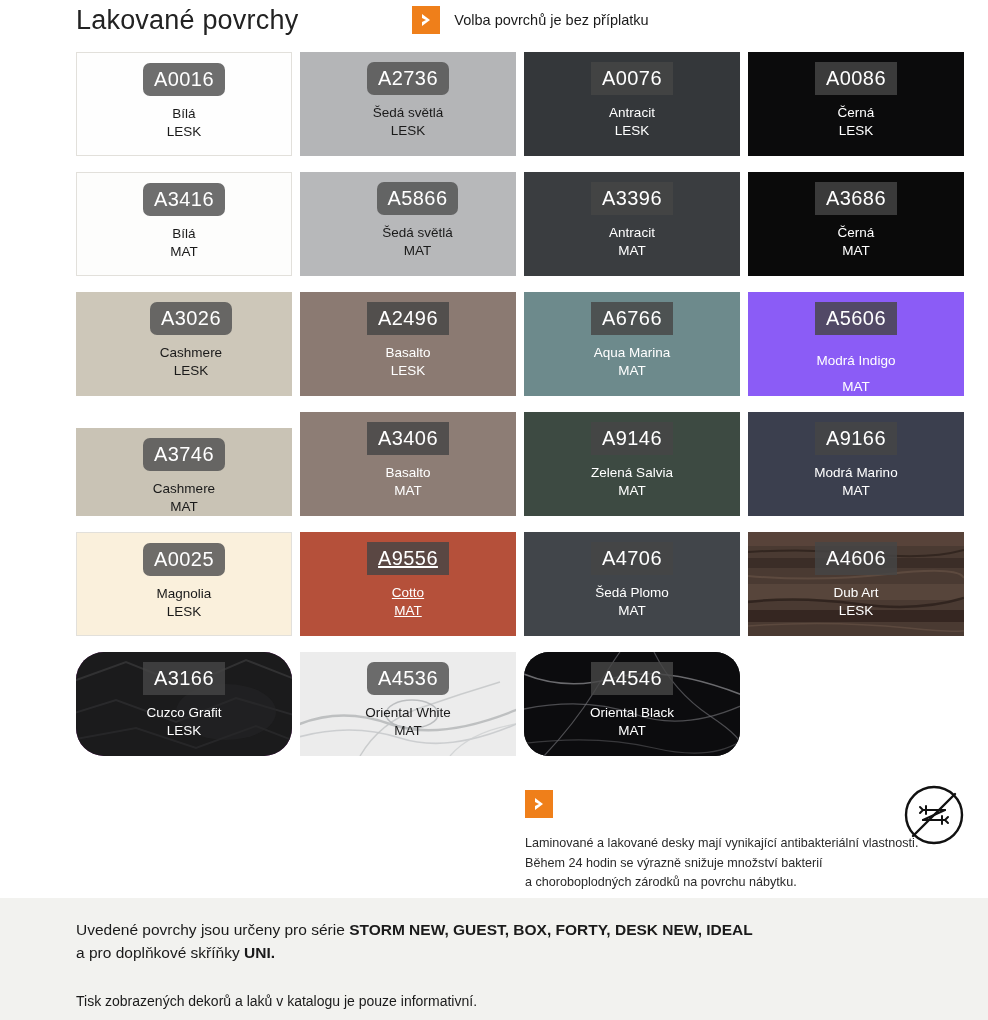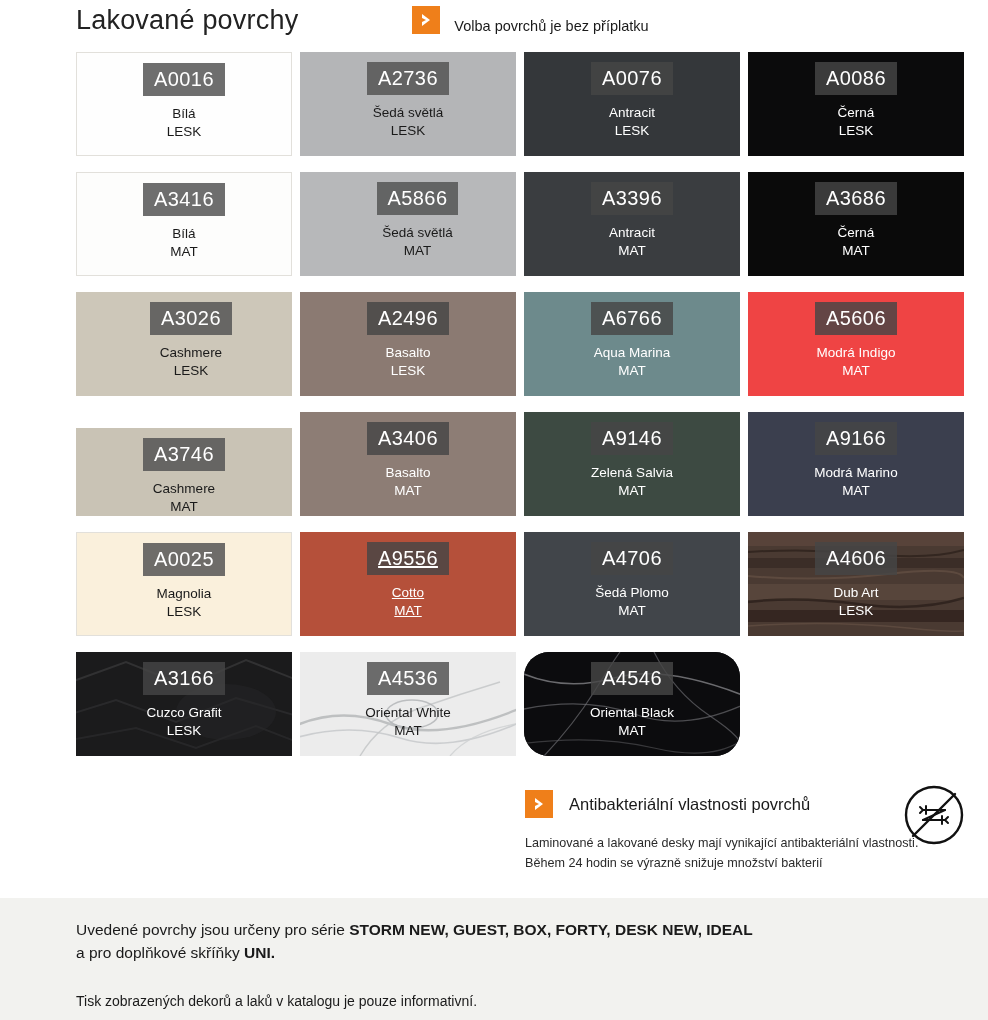--- a/index.html
+++ b/index.html
@@ -22,21 +22,21 @@
     display: flex; align-items: center;
   }
   .title {
     font-size: 27px;
     font-weight: 400;
     color: #222;
     letter-spacing: .2px;
     line-height: 1;
   }
   .note-flag {
-    display: flex; align-items: flex-end;
+    display: flex; align-items: center;
     margin-left: 114px;
   }
   .flag-box {
     width: 28px; height: 28px;
     background: #ef7f1a;
     display: flex; align-items: center; justify-content: center;
   }
   .flag-box svg { display: block; }
   .note-text {
     margin-left: 14px;
@@ -65,21 +65,21 @@
   .code {
     margin-top: 10px;
     background: rgba(70,70,70,0.82);
     color: #ffffff;
     font-size: 20px;
     line-height: 1;
     padding: 6px 11px 7px 11px;
     letter-spacing: .4px;
     z-index: 2;
   }
-  .code.light-bg { background: rgba(85,85,85,0.85); }
+  .code.light-bg { background: rgba(85,85,85,0.85); border-radius: 7px; }
   .sw-name {
     margin-top: 9px;
     font-size: 13.5px;
     line-height: 1.35;
     text-align: center;
     z-index: 2;
   }
   .sw-finish {
     font-size: 13.5px;
     line-height: 1.35;
@@ -208,21 +208,21 @@
       <div class="swatch" style="background: rgb(139, 122, 114); color: rgb(255, 255, 255);">
         <div class="code">A2496</div>
         <div class="sw-name">Basalto</div>
         <div class="sw-finish">LESK</div>
       </div>
       <div class="swatch" style="background: rgb(109, 138, 140); color: rgb(255, 255, 255);">
         <div class="code">A6766</div>
         <div class="sw-name">Aqua Marina</div>
         <div class="sw-finish">MAT</div>
       </div>
-      <div class="swatch" style="background: #ef4444; color: rgb(255, 255, 255);">
+      <div class="swatch" style="background: #8b5cf6; color: rgb(255, 255, 255); gap: 8px;">
         <div class="code">A5606</div>
         <div class="sw-name">Modrá Indigo</div>
         <div class="sw-finish">MAT</div>
       </div>
       <div class="swatch" style="background: rgb(201, 195, 181); color: rgb(26, 26, 26); margin-top: 16px;">
         <div class="code light-bg">A3746</div>
         <div class="sw-name">Cashmere</div>
         <div class="sw-finish">MAT</div>
       </div>
       <div class="swatch" style="background: rgb(141, 125, 117); color: rgb(255, 255, 255);">
@@ -264,21 +264,21 @@
           <rect y="78" width="216" height="12" fill="#33251f" opacity=".9"></rect>
           <path d="M0 20 Q 60 16 120 22 T 216 18" stroke="#2d221c" stroke-width="2" fill="none" opacity=".8"></path>
           <path d="M0 44 Q 70 50 140 42 T 216 46" stroke="#6a5548" stroke-width="2" fill="none" opacity=".6"></path>
           <path d="M0 70 Q 50 64 110 72 T 216 66" stroke="#2a1f1a" stroke-width="2.5" fill="none" opacity=".8"></path>
           <path d="M0 94 Q 80 88 160 96 T 216 92" stroke="#6b5648" stroke-width="1.6" fill="none" opacity=".55"></path>
         </svg>
         <div class="code">A4606</div>
         <div class="sw-name">Dub Art</div>
         <div class="sw-finish">LESK</div>
       </div>
-      <div class="swatch" style="background: #701a75; color: rgb(255, 255, 255);">
+      <div class="swatch" style="background: #701a75; color: rgb(255, 255, 255); border-radius: 28px;">
         <svg class="tex" width="100%" height="100%" preserveAspectRatio="none" viewBox="0 0 216 104">
           <rect width="216" height="104" fill="#1b1b1c"></rect>
           <path d="M-5 30 L50 10 L110 34 L170 8 L221 28" stroke="#3a3a3c" stroke-width="2" fill="none" opacity=".7"></path>
           <path d="M-5 62 L40 48 L100 70 L160 46 L221 64" stroke="#343436" stroke-width="2" fill="none" opacity=".6"></path>
           <path d="M-5 88 L60 76 L120 96 L180 74 L221 90" stroke="#2e2e30" stroke-width="2" fill="none" opacity=".6"></path>
           <ellipse cx="150" cy="60" rx="50" ry="28" fill="#262627" opacity=".5"></ellipse>
         </svg>
         <div class="code">A3166</div>
         <div class="sw-name">Cuzco Grafit</div>
         <div class="sw-finish">LESK</div>
@@ -312,25 +312,25 @@
     </div>
 
 
   <div class="anti">
     <div class="anti-head">
       <div class="flag-box">
         <svg width="16" height="16" viewBox="0 0 16 16" aria-hidden="true">
           <polygon points="4,2 12,8 4,14 4,10 8,8 4,6" fill="#ffffff"></polygon>
         </svg>
       </div>
-      <div class="anti-title">Antibakteriální vlastnosti povrchů</div>
     </div>
     <div class="anti-body">
       <div>Laminované a lakované desky mají vynikající antibakteriální vlastnosti.</div>
       <div>Během 24 hodin se výrazně snižuje množství bakterií</div>
+      <div>a choroboplodných zárodků na povrchu nábytku.</div>
     </div>
     <div class="anti-icon">
       <svg width="62" height="62" viewBox="0 0 62 62" aria-hidden="true">
         <circle cx="31" cy="31" r="28" fill="none" stroke="#111" stroke-width="2.4"></circle>
         <g stroke="#111" stroke-width="2" fill="none" stroke-linecap="round">
           <path d="M20 26 L42 26"></path>
           <path d="M20 36 L42 36"></path>
           <path d="M20 36 L42 26"></path>
           <path d="M23 22 L23 30"></path>
           <path d="M39 32 L39 40"></path>

